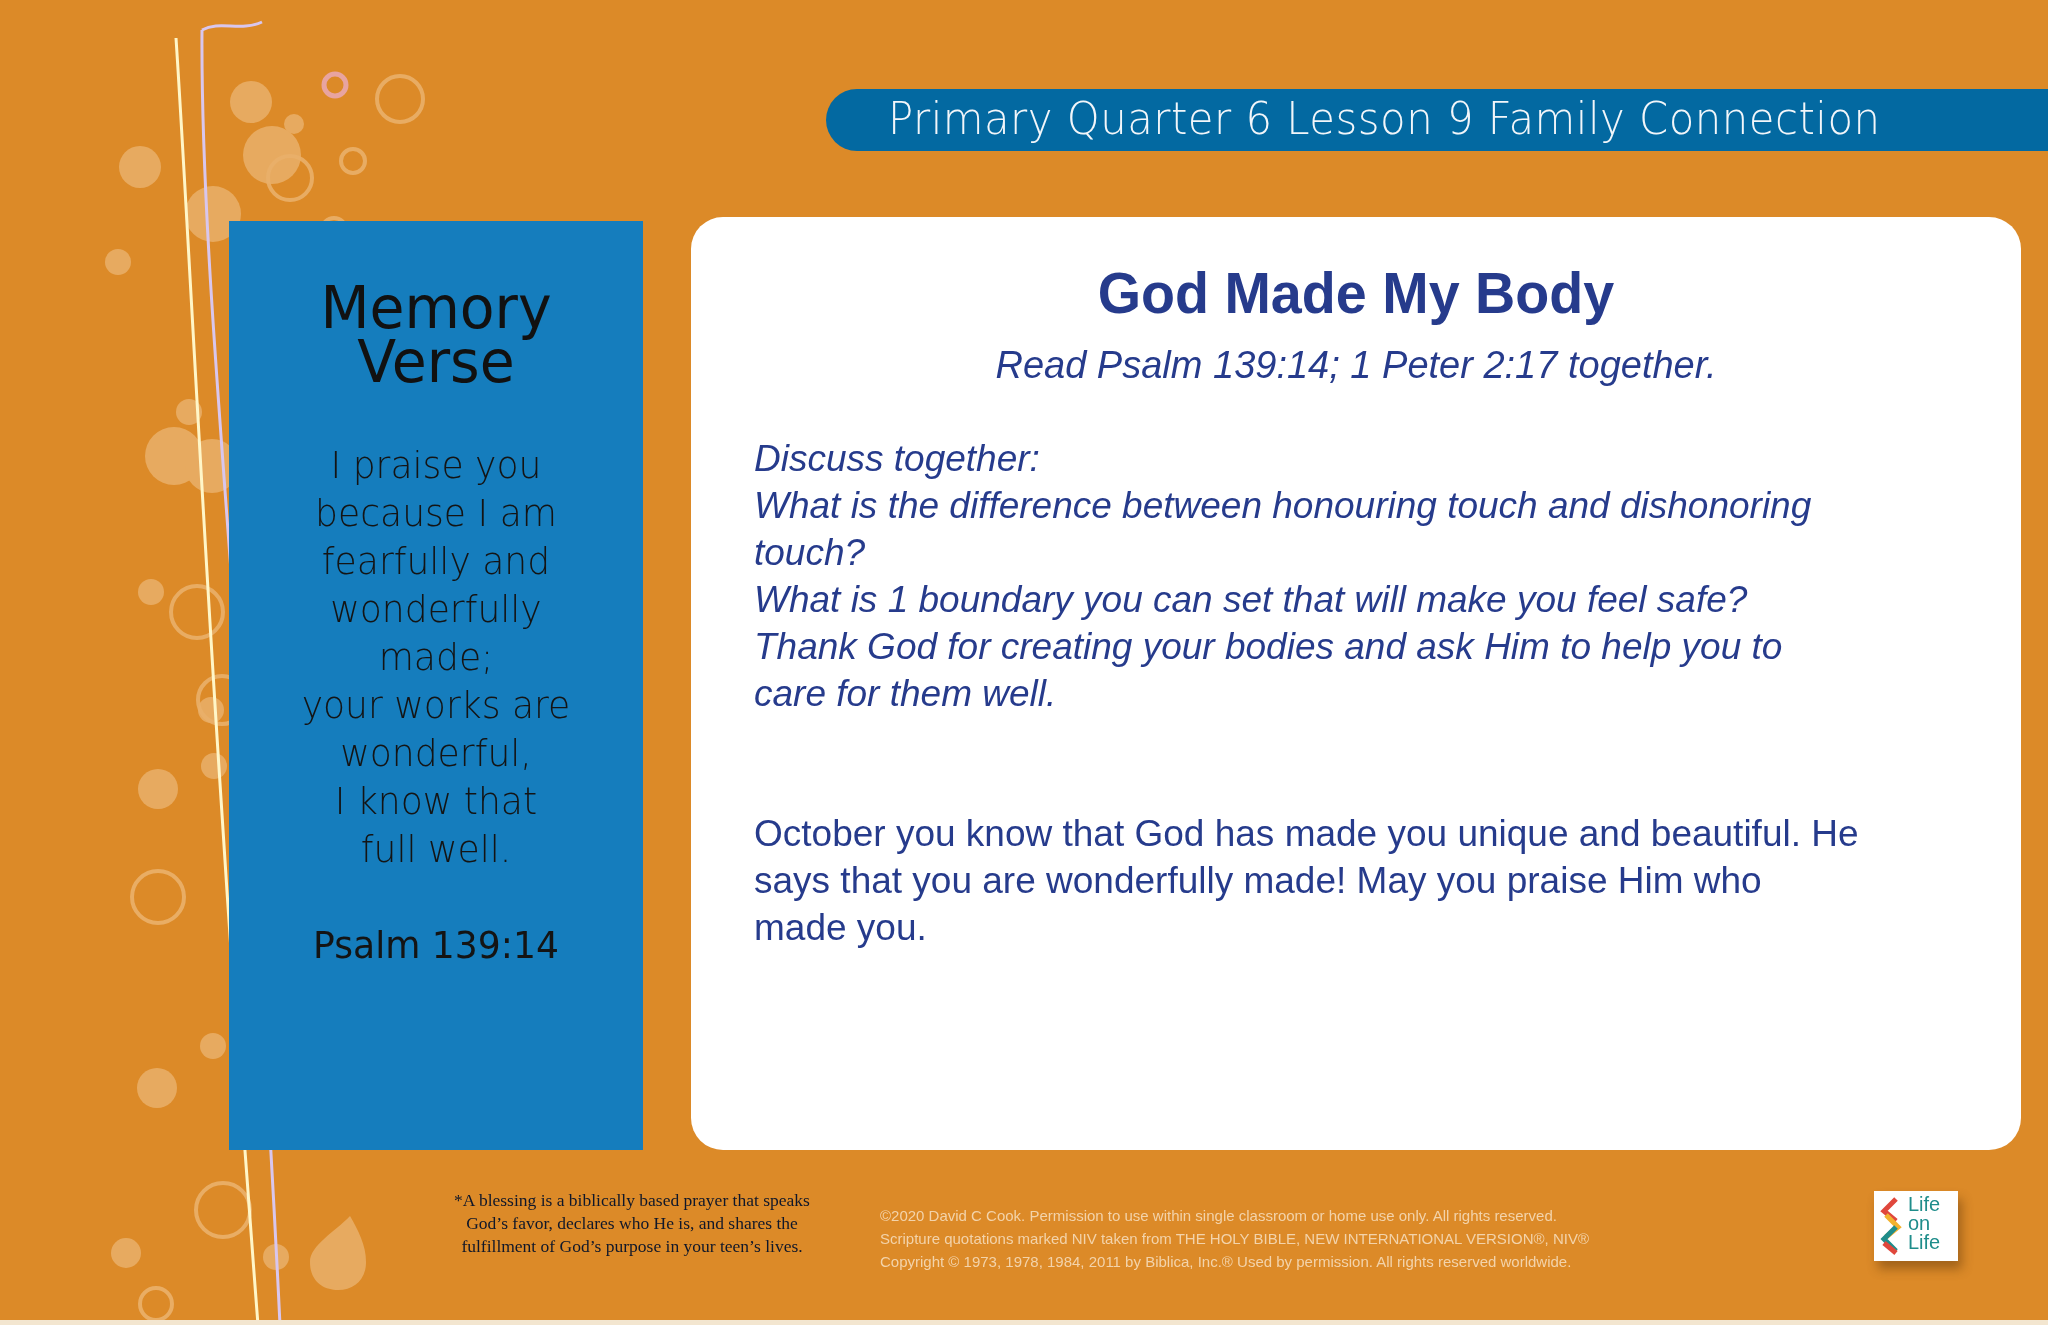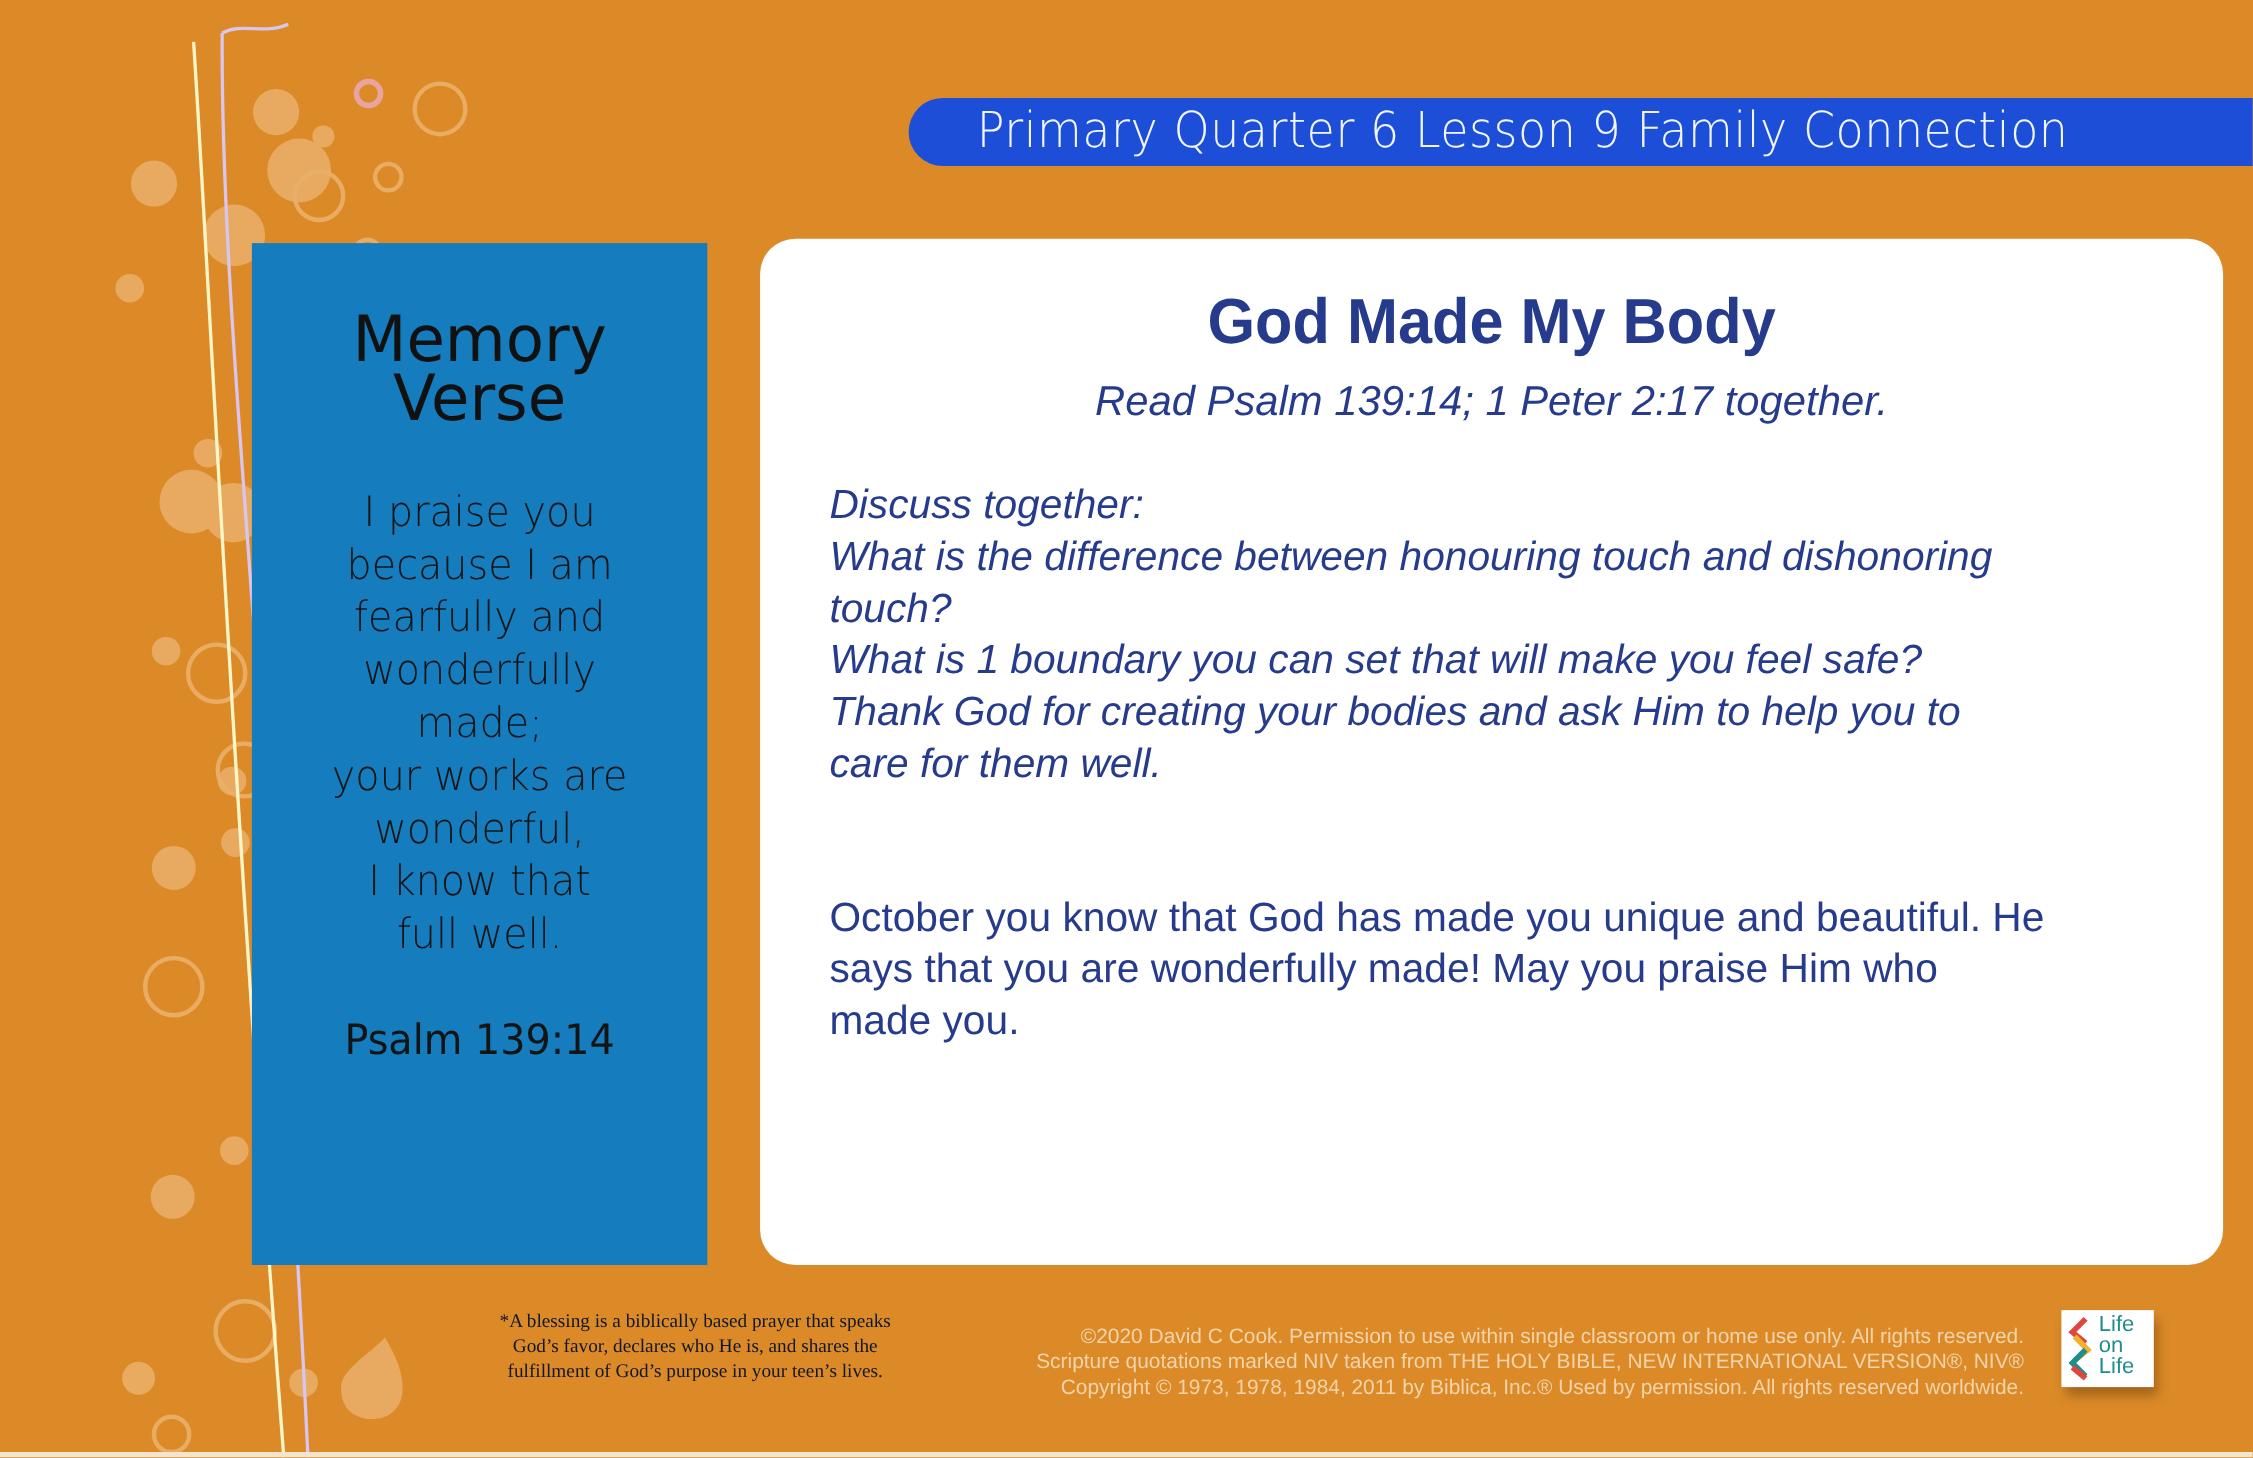--- a/index.html
+++ b/index.html
@@ -11,21 +11,21 @@
     }
     .page { position: absolute; left: 0; top: 0; width: 2048px; height: 1320px; background: #dc8a28; }
     .bottom-strip { position: absolute; left: 0; top: 1320px; width: 2048px; height: 5px; background: #f3e6d0; }
 
     
     .deco { position: absolute; left: 0; top: 0; width: 2048px; height: 1325px; pointer-events: none; }
 
     
     .banner {
       position: absolute; left: 826px; top: 89px; width: 1222px; height: 62px;
-      background: #1d4ed8;
+      background: #0369a1;
       border-radius: 31px 0 0 31px;
     }
     .banner-text {
       position: absolute; left: 62px; top: 0; height: 62px; line-height: 60px;
       color: #f2f6fa; font-size: 45px; font-weight: 300;
       font-family: "DejaVu Sans", sans-serif; letter-spacing: 0.5px;
       transform: scaleX(0.93); transform-origin: left center; white-space: nowrap;
     }
 
     
@@ -82,22 +82,22 @@
       font-family: "Liberation Sans", sans-serif; }
     .blessing-section .line { display: block; white-space: nowrap; }
 
     
     .footnote {
       position: absolute; left: 412px; top: 1189px; width: 440px; text-align: center;
       font-size: 17.5px; line-height: 23px; color: #0f172a;
       font-family: Liberation Serif, serif;
     }
     .copyright {
-      position: absolute; left: 880px; top: 1204px; width: 960px; text-align: right;
-      font-size: 19px; line-height: 23px; color: #f3d3aa;
+      position: absolute; left: 880px; top: 1204px; width: 960px; text-align: left;
+      font-size: 15px; line-height: 23px; color: #f3d3aa;
       font-family: "Liberation Sans", sans-serif;
       white-space: nowrap;
     }
     .logo {
       position: absolute; left: 1874px; top: 1191px; width: 84px; height: 70px;
       background: #ffffff;
       box-shadow: 4px 8px 10px rgba(90,50,10,0.45);
     }
     .logo svg { position: absolute; left: 6px; top: 6px; }
     .logo-text {

